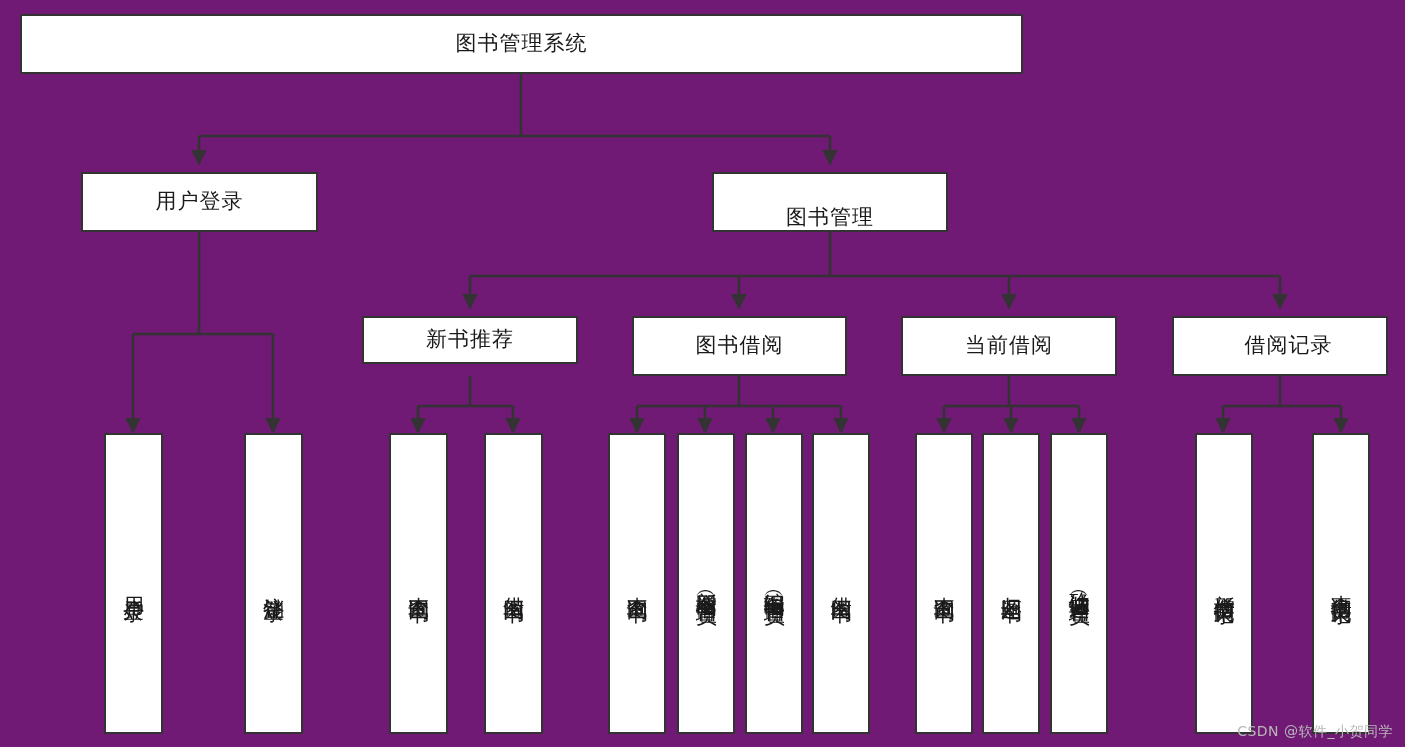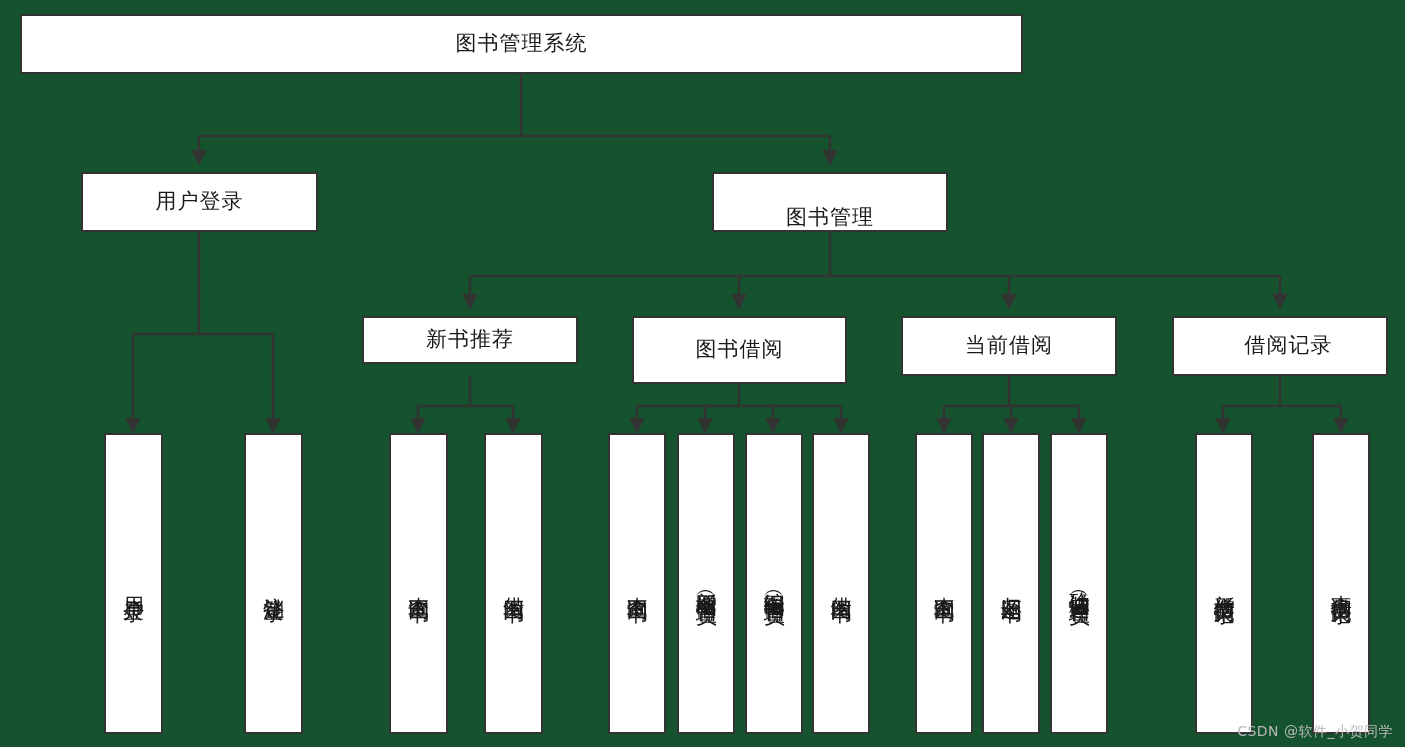--- a/index.html
+++ b/index.html
@@ -8,21 +8,21 @@
     padding: 0;
     background: #ffffff;
   }
   body {
     font-family: "DejaVu Sans", "Liberation Sans", sans-serif;
   }
   #diagram-root {
     position: relative;
     width: 1405px;
     height: 747px;
-    background: #14532d;
+    background: #701a75;
     overflow: hidden;
   }
   #edge-layer {
     position: absolute;
     left: 0;
     top: 0;
     width: 1405px;
     height: 747px;
     pointer-events: none;
   }
@@ -133,21 +133,21 @@
   <div class="node horizontal" style="left:81px; top:172px; width:237px; height:60px;">
     <span class="node-label">用户登录</span>
   </div>
   <div class="node horizontal" style="left:712px; top:172px; width:236px; height:60px;align-items:flex-end;">
     <span class="node-label">图书管理</span>
   </div>
 
   <div class="node horizontal" style="left:362px; top:316px; width:216px; height:48px;">
     <span class="node-label">新书推荐</span>
   </div>
-  <div class="node horizontal" style="left:632px; top:316px; width:215px; height:68px;">
+  <div class="node horizontal" style="left:632px; top:316px; width:215px; height:60px;">
     <span class="node-label">图书借阅</span>
   </div>
   <div class="node horizontal" style="left:901px; top:316px; width:216px; height:60px;">
     <span class="node-label">当前借阅</span>
   </div>
   <div class="node horizontal" style="left:1172px; top:316px; width:216px; height:60px;padding-left:17px;">
     <span class="node-label">借阅记录</span>
   </div>
 
   <div class="node vertical" style="left:104px; top:433px; width:59px; height:301px;">

